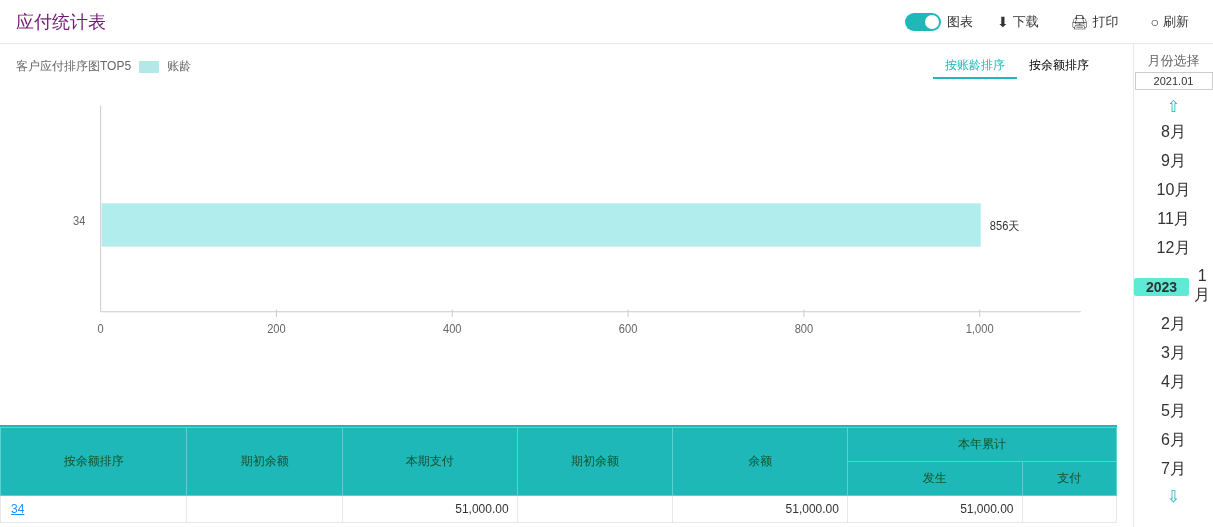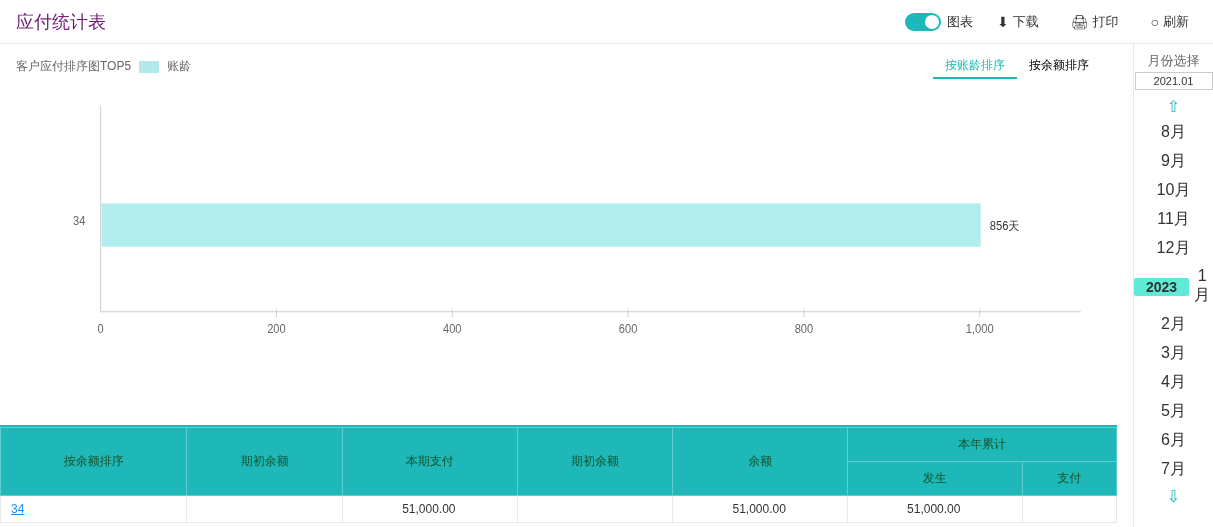--- a/index.html
+++ b/index.html
@@ -36,21 +36,21 @@
     .chart-container { flex: 1; padding: 10px 16px 10px 40px; position: relative; max-height: 340px; }
     
     
     .table-section { background: #fff; border-top: 2px solid #1eb8b8; }
     .table-container { width: 100%; }
     .table-container table { width: 100%; border-collapse: collapse; }
     .table-container th { background: #1eb8b8; color: #14532d; text-align: center; padding: 8px 6px; font-size: 12px; font-weight: normal; border: 1px solid #5dcfcf; }
     .table-container td { text-align: center; padding: 6px; font-size: 12px; border: 1px solid #e8e8e8; background: #fff; }
     .table-container td:first-child { text-align: left; padding-left: 10px; }
     .table-container td a { color: #1890ff; text-decoration: underline; }
-    .table-container td.amount { text-align: center; padding-right: 8px; }
+    .table-container td.amount { text-align: right; padding-right: 8px; }
     
     
     .month-sidebar { width: 80px; background: #fff; border-left: 1px solid #e8e8e8; display: flex; flex-direction: column; align-items: center; padding: 4px 0; overflow: hidden; font-size: 12px; }
     .sidebar-title { font-size: 13px; color: #666; padding: 4px 0 2px 0; }
     .sidebar-year-input { width: 78px; border: 1px solid #ccc; font-size: 11px; padding: 2px 16px; text-align: center; margin-bottom: 4px; color: #333; }
     .month-nav-btn { width: 24px; height: 24px; border: none; background: none; cursor: pointer; display: flex; align-items: center; justify-content: center; color: #1eb8b8; font-size: 16px; }
     .month-item { width: 100%; text-align: center; padding: 4px 0; cursor: pointer; color: #333; font-size: 16px; }
     .month-row { display: flex; align-items: center; width: 100%; justify-content: center; gap: 2px; }
     .year-badge { background: #5eead4; color: #333; font-size: 14px; padding: 1px 12px; border-radius: 2px; font-weight: bold; }
 

